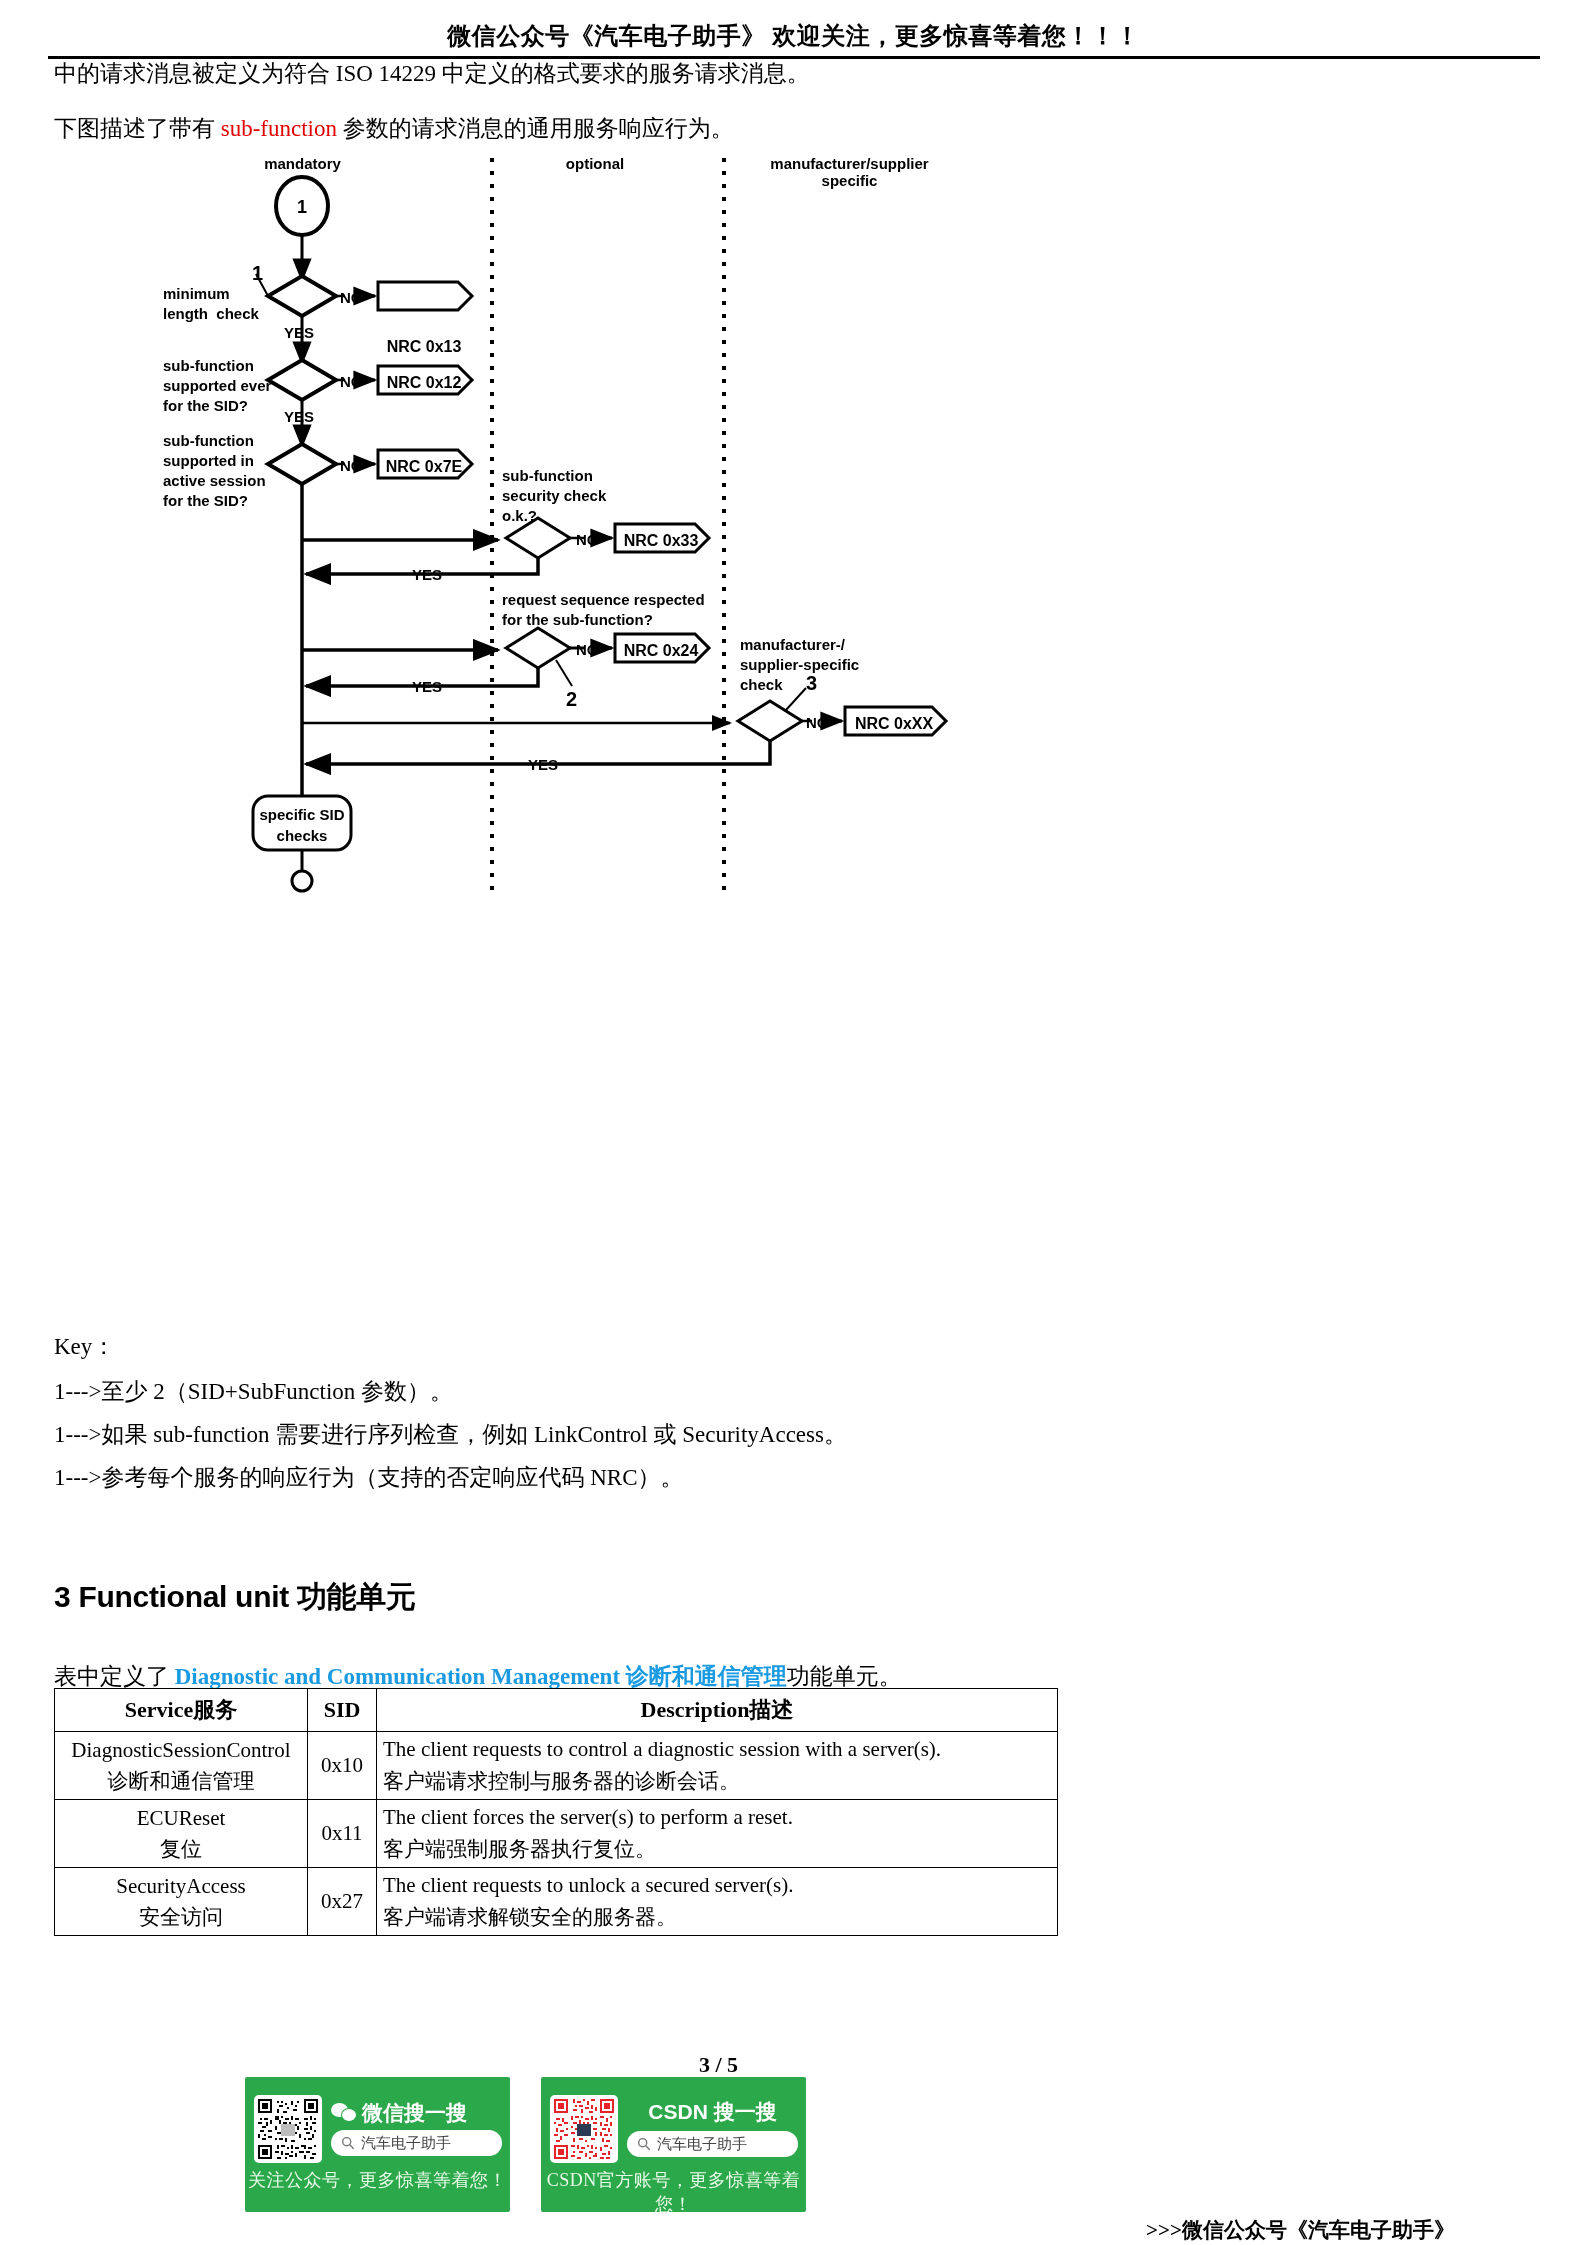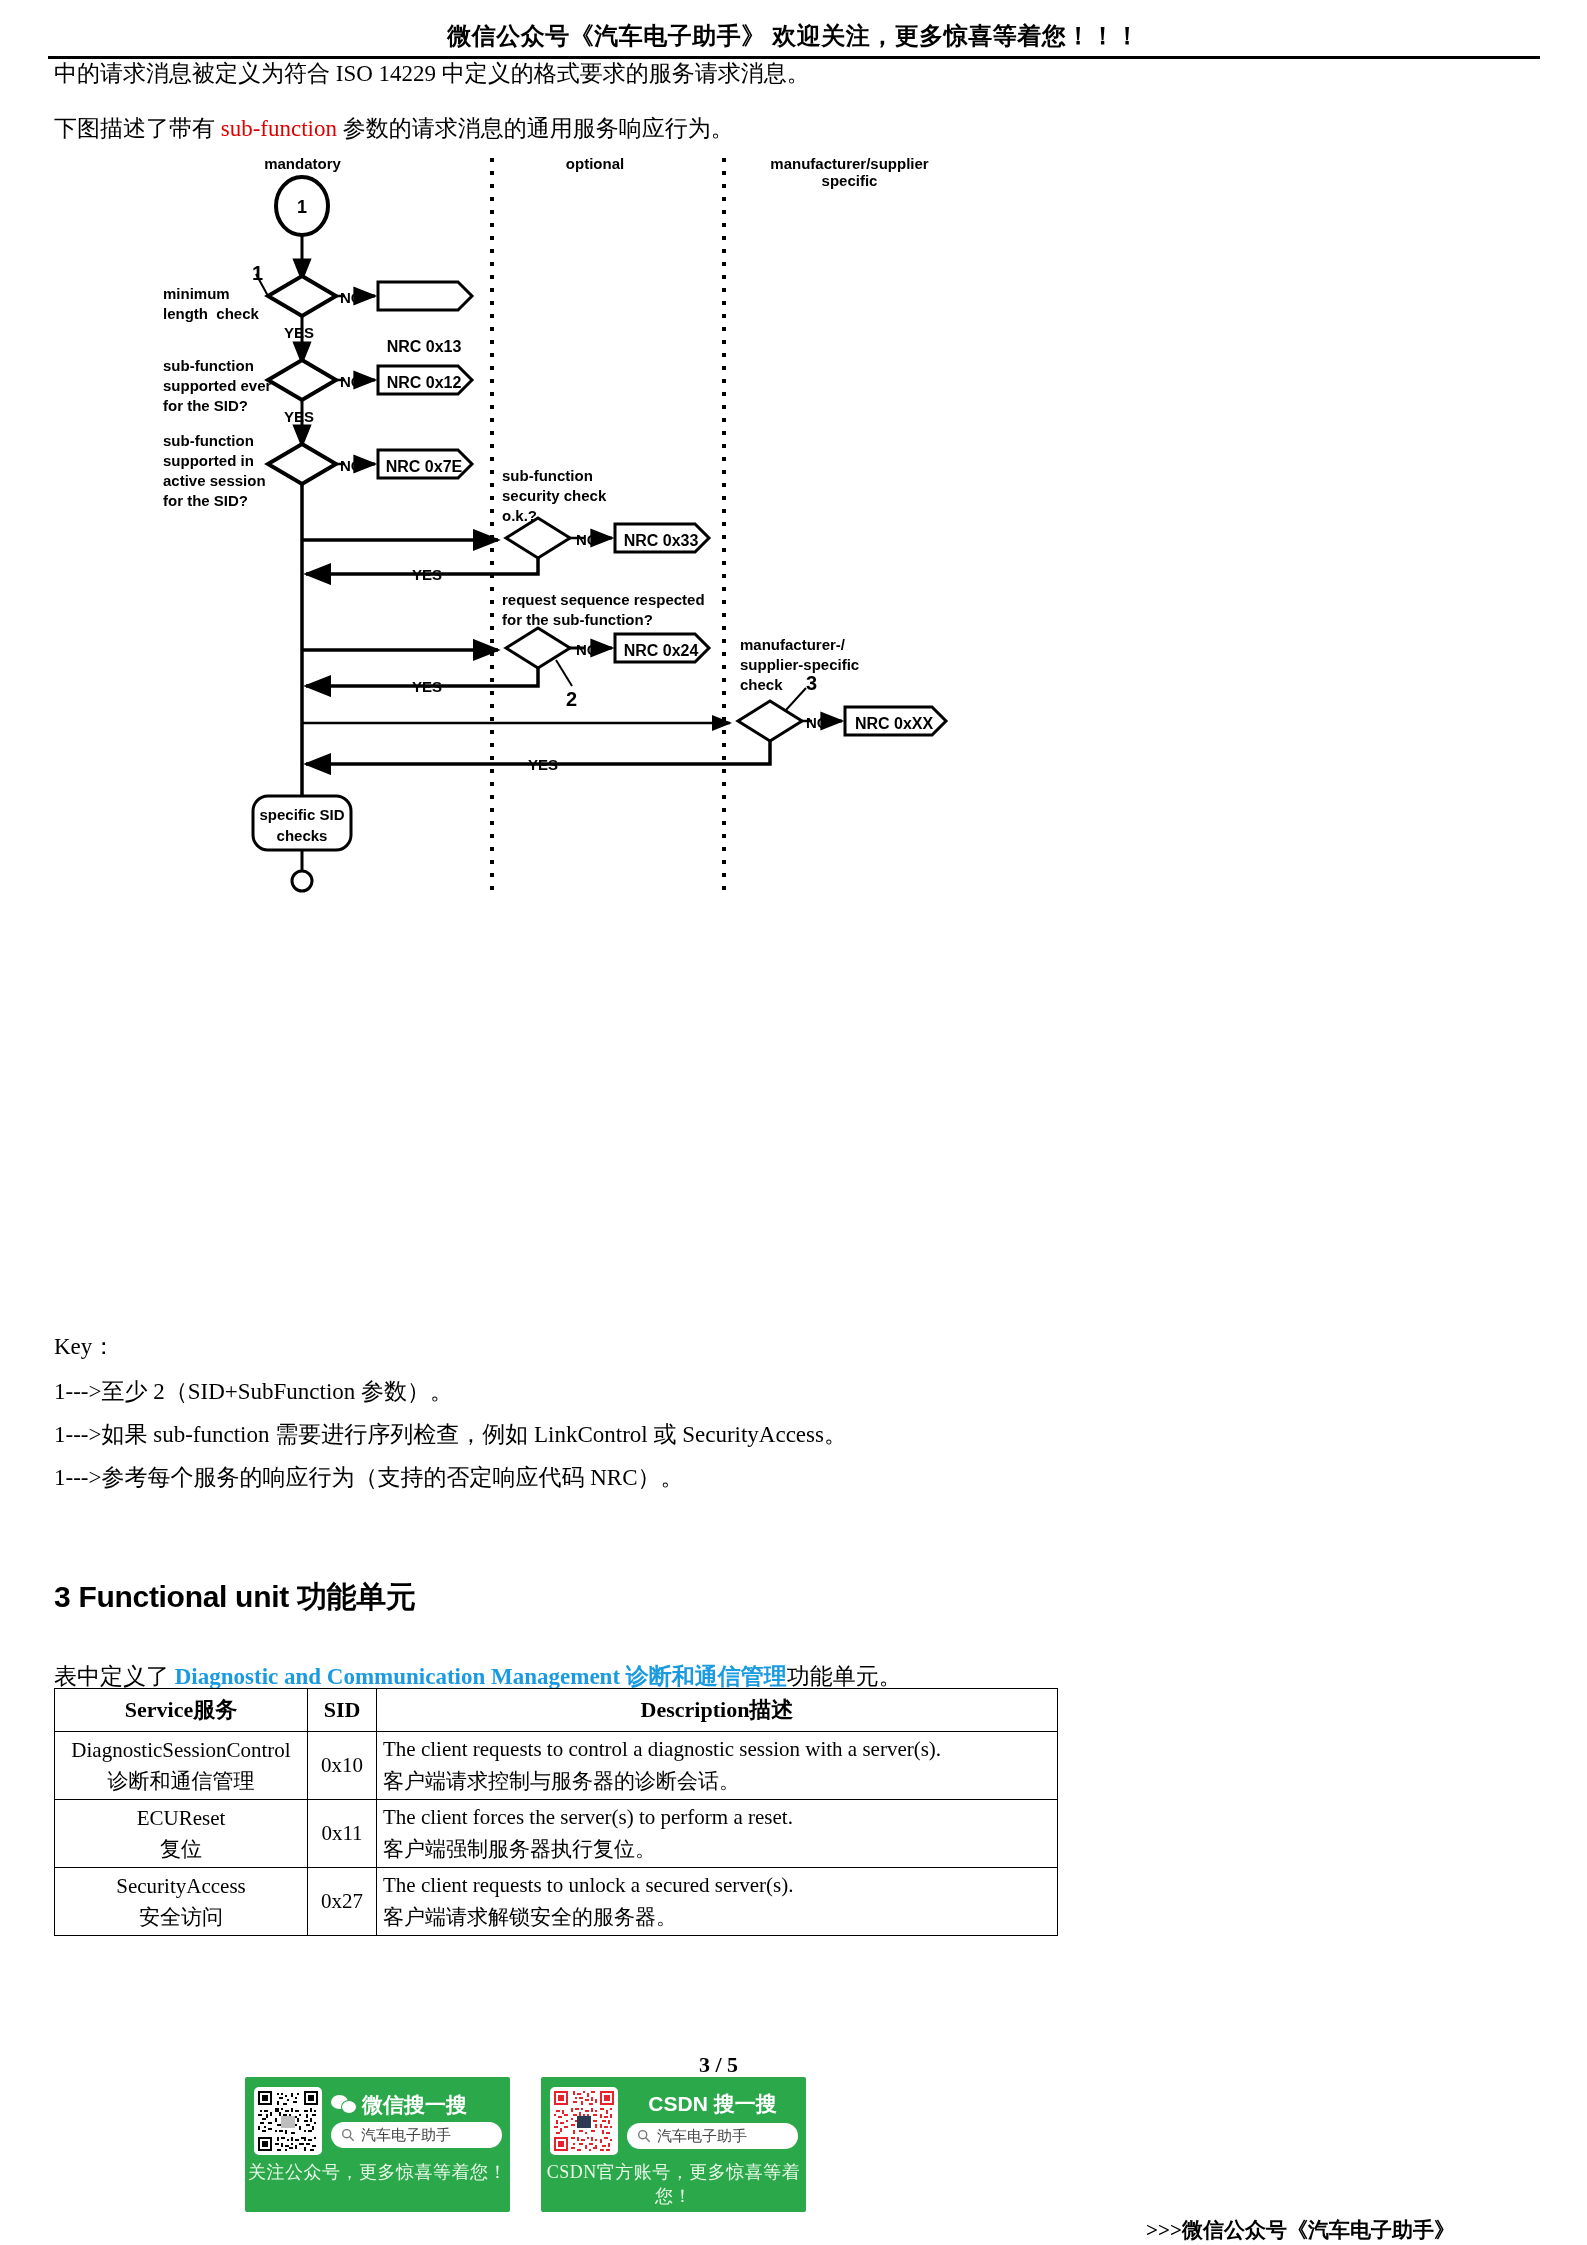--- a/index.html
+++ b/index.html
@@ -121,21 +121,21 @@
   
   .promo {
     position: absolute;
     background: #2aa84a;
     border-radius: 2px;
     box-sizing: border-box;
   }
   .promo-row {
     display: flex;
     align-items: center;
-    padding: 10px 8px 4px 9px;
+    padding: 18px 8px 4px 9px;
   }
   .qr {
     width: 68px; height: 68px;
     background: #fff;
     border-radius: 5px;
     padding: 4px;
     box-sizing: border-box;
     flex: 0 0 auto;
   }
   .qr svg { display:block; }

